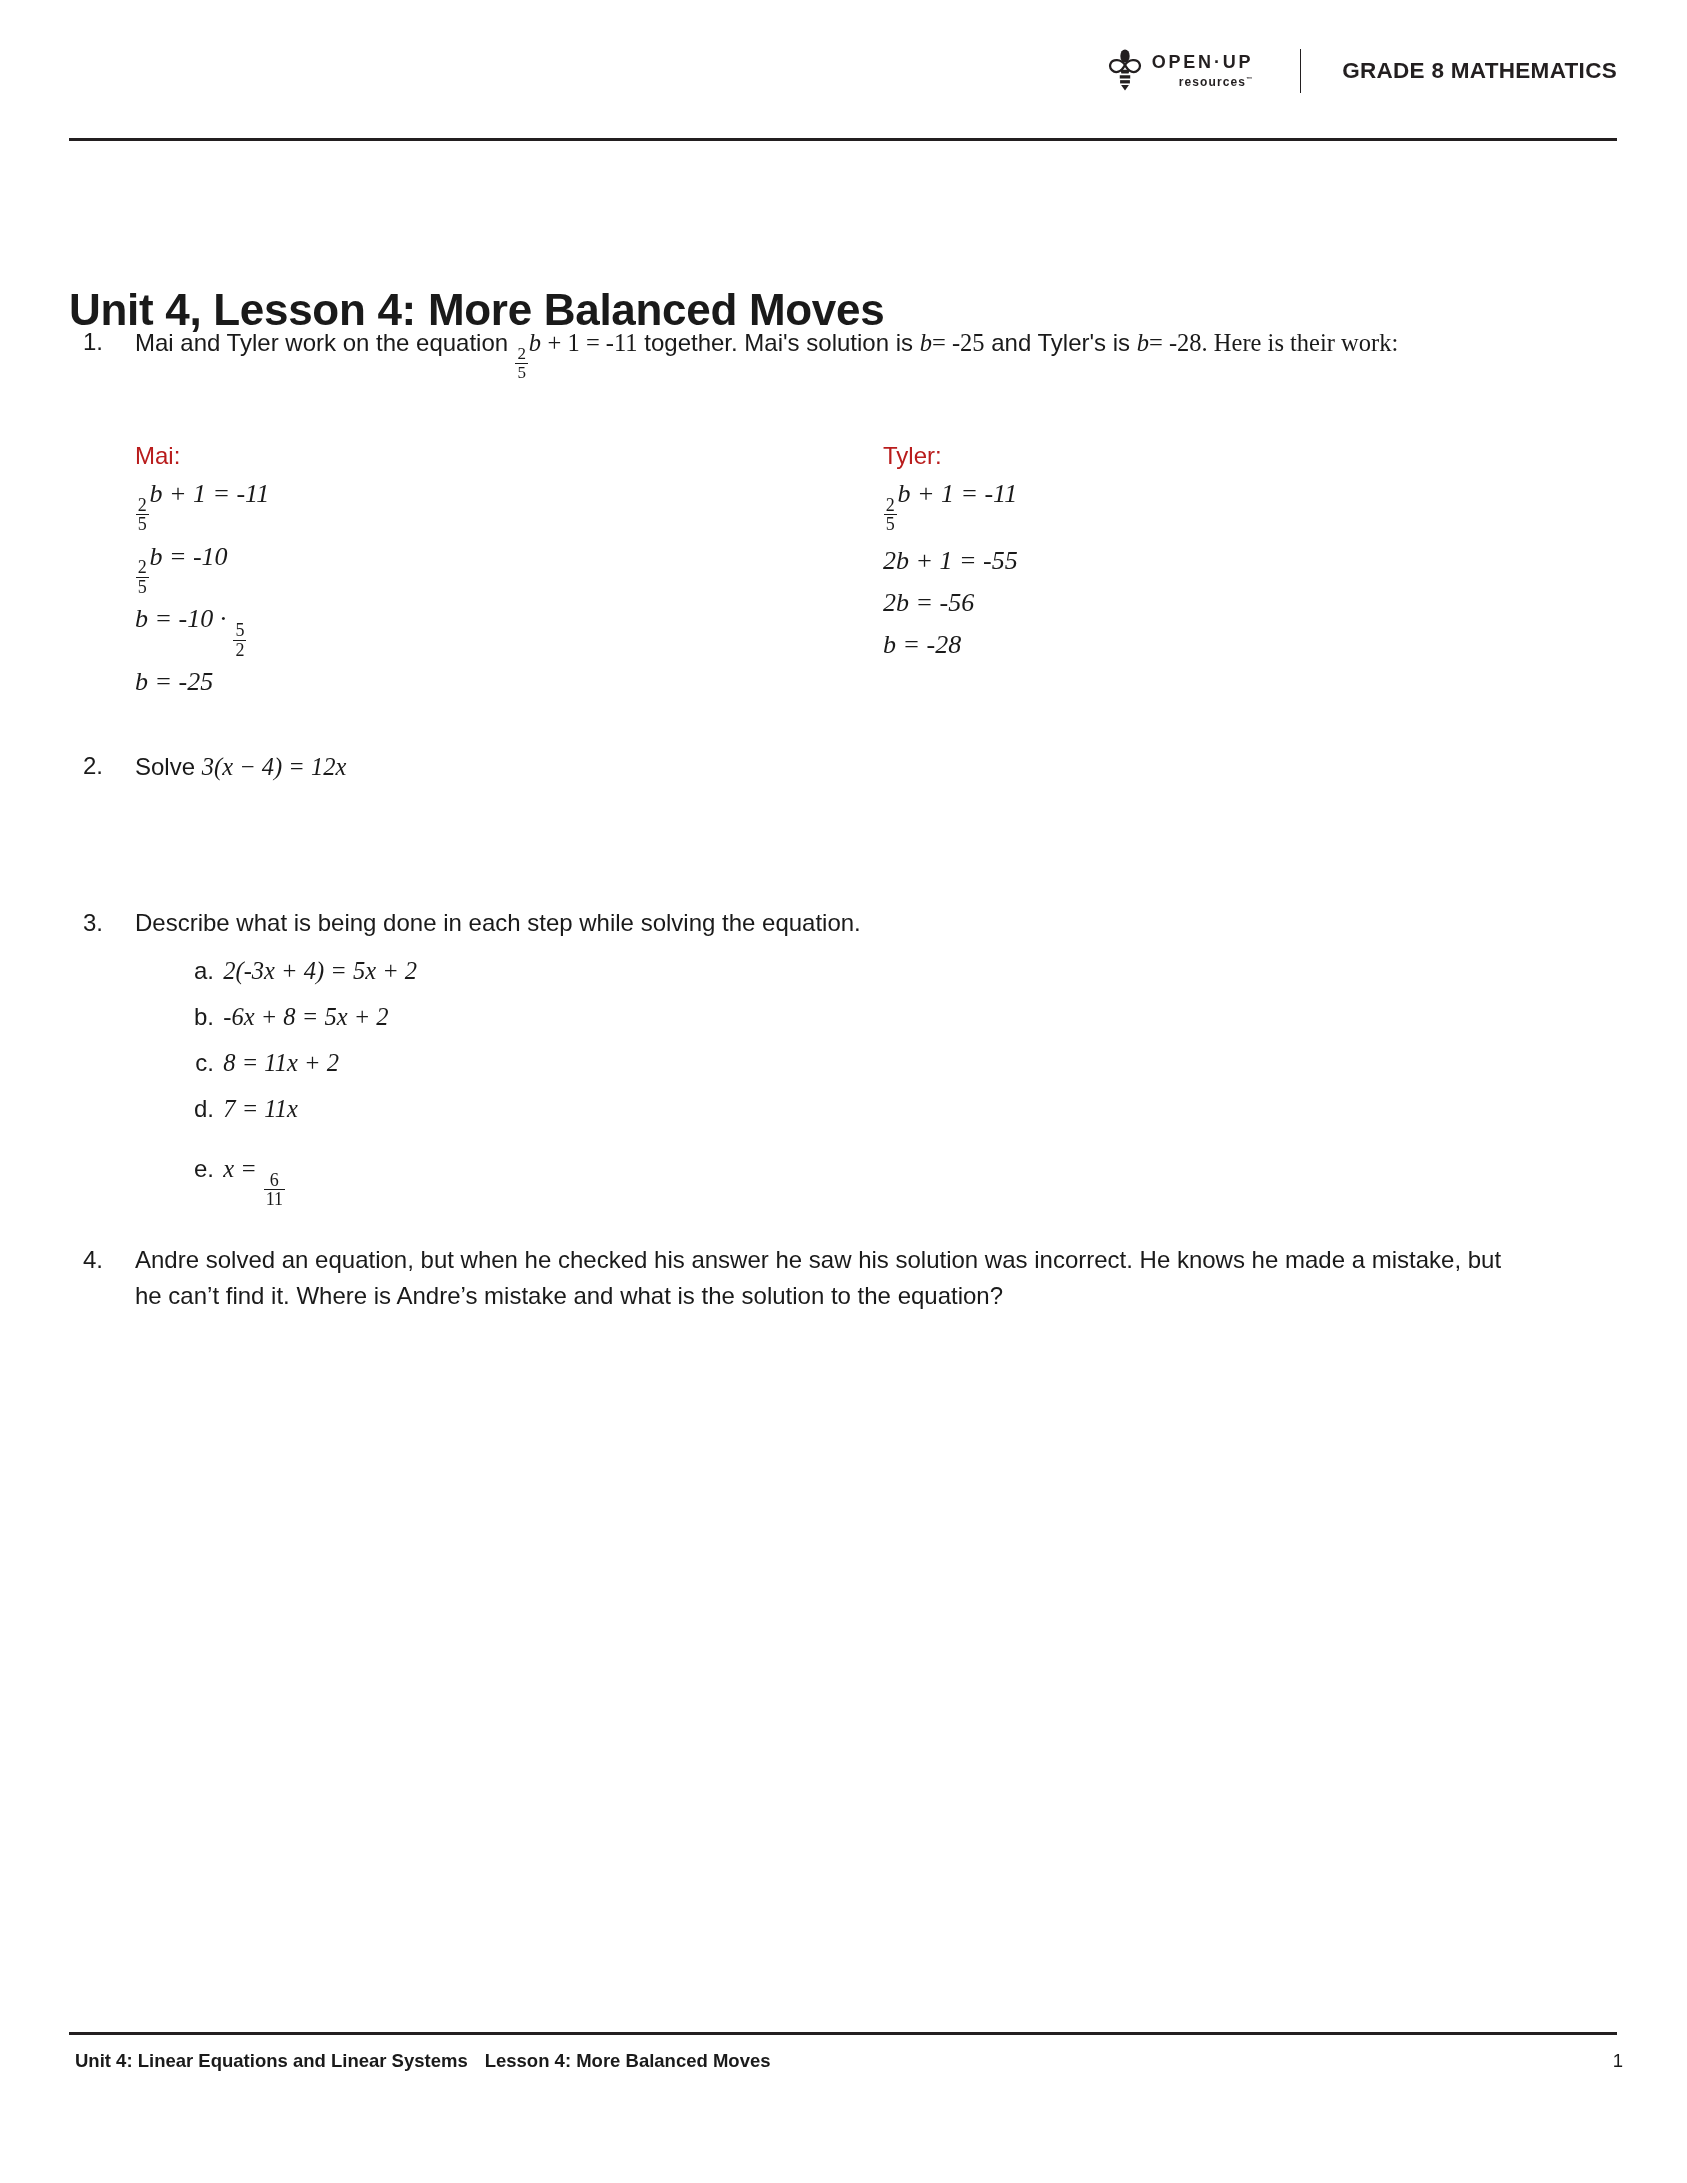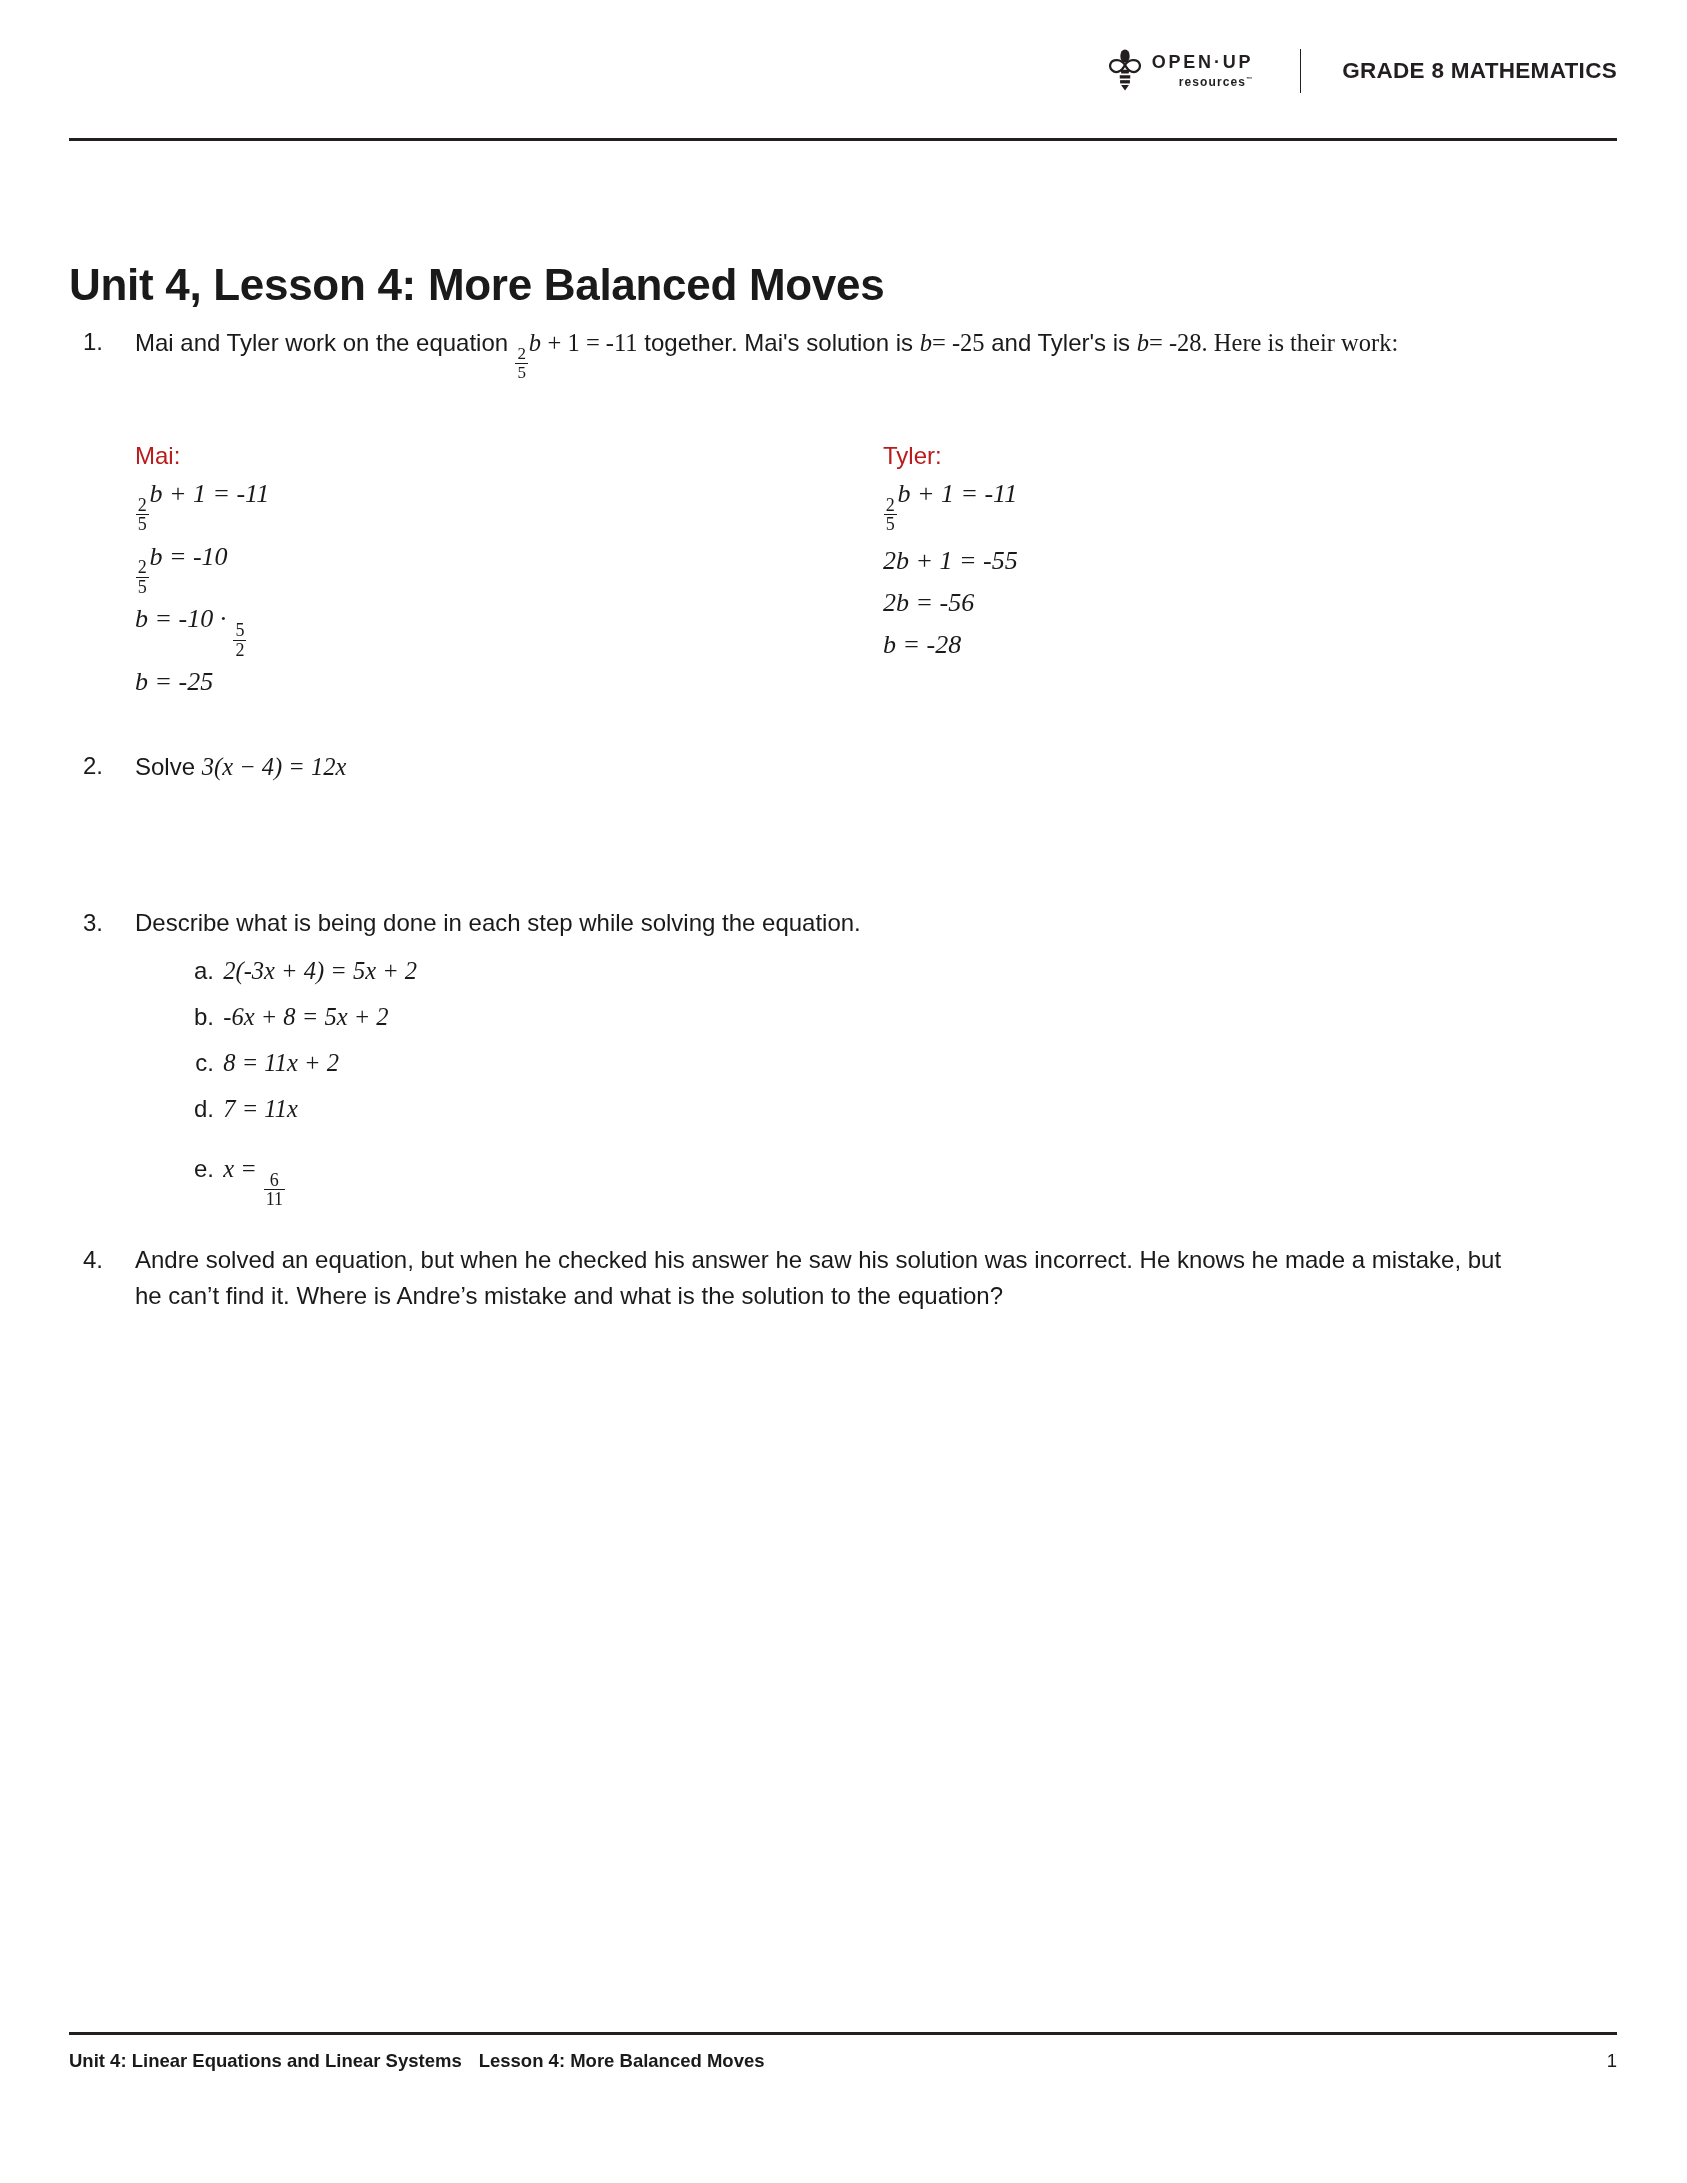--- a/index.html
+++ b/index.html
@@ -99,21 +99,21 @@
     letter-spacing: 0.3px;
   }
   .meta-name { position: absolute; left: 0px; top: 0; }
   .meta-date { position: absolute; left: 771px; top: 0; }
   .meta-period { position: absolute; left: 1072px; top: 0; }
 
   
   .doc-title {
     position: absolute;
     left: 69px;
-    top: 232px;
+    top: 257px;
     width: 1522px;
     font-size: 44px;
     font-weight: 700;
     color: #1a1a1a;
     letter-spacing: -0.3px;
     line-height: 1.1;
   }
 
   
   .body {
@@ -231,21 +231,21 @@
   .bottom-rule {
     position: absolute;
     left: 69px;
     top: 2032px;
     width: 1548px;
     height: 2.6px;
     background: #231f20;
   }
   .footer {
     position: absolute;
-    left: 69px;
+    left: 75px;
     top: 2044px;
     width: 1548px;
     height: 33px;
     font-size: 18.5px;
     font-weight: 700;
     color: #1a1a1a;
     display: flex;
     align-items: center;
     justify-content: space-between;
   }

